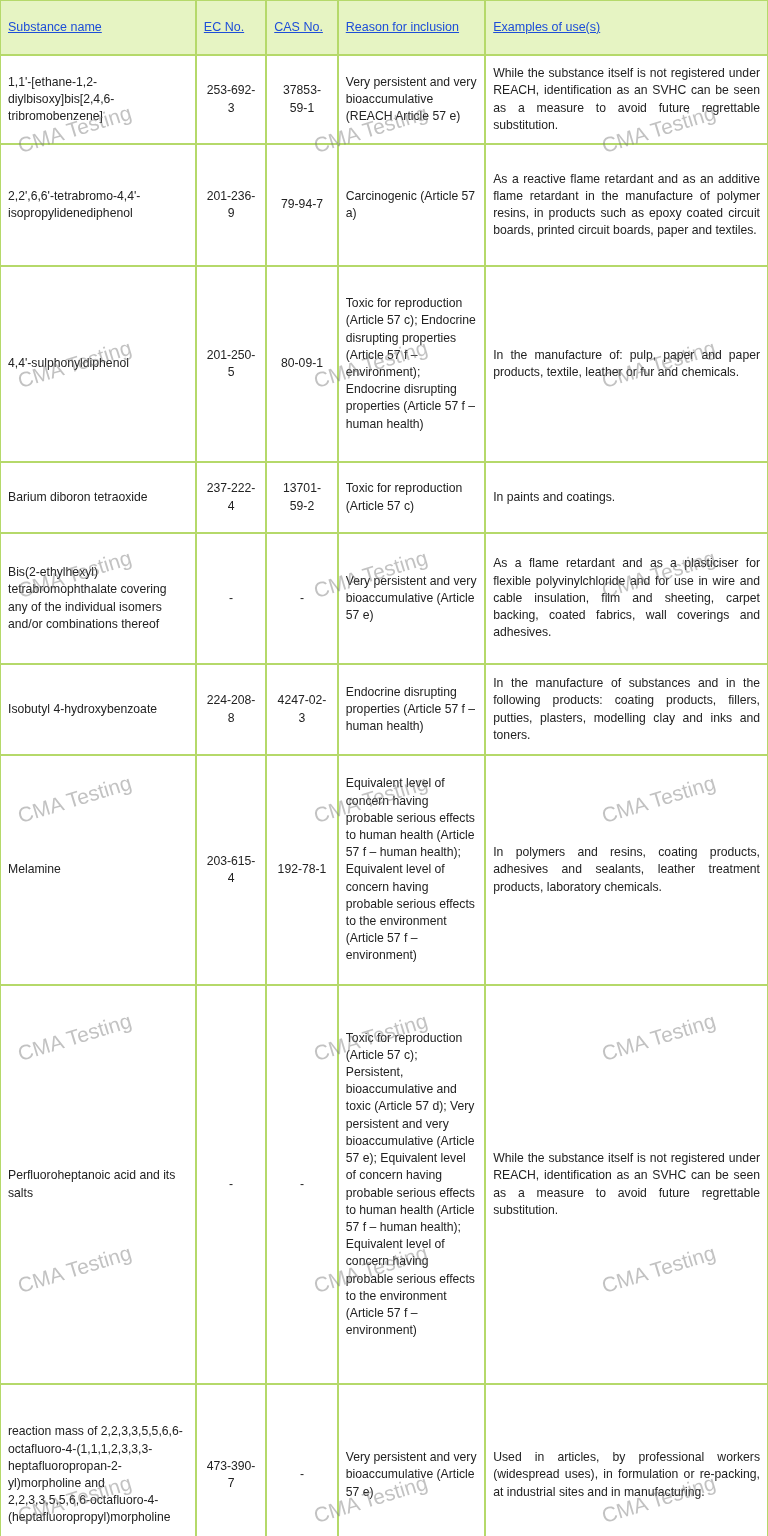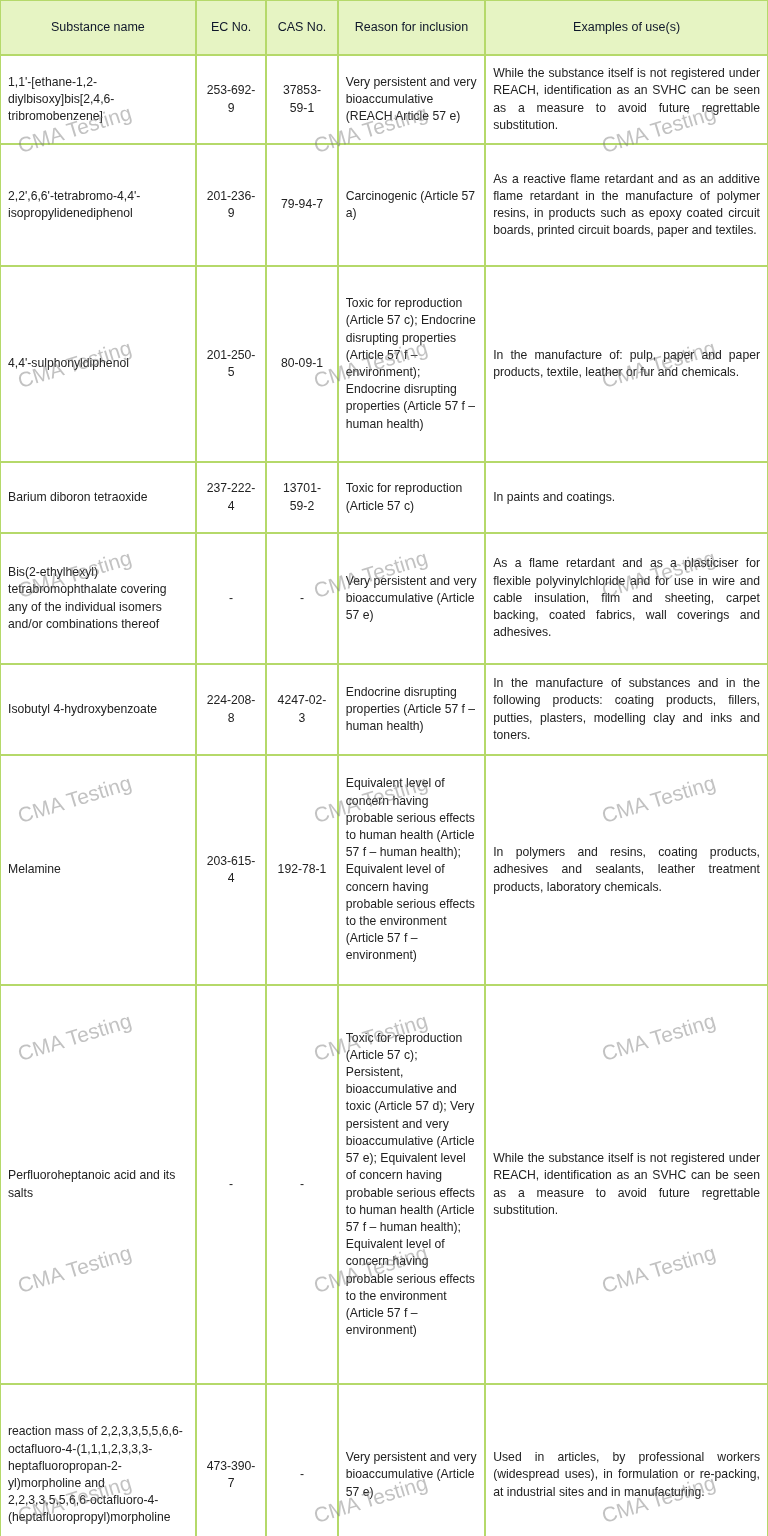--- a/index.html
+++ b/index.html
@@ -1,20 +1,20 @@
 <!DOCTYPE html>
 <html><head>
 <meta charset="utf-8">
 <style>
   html, body { margin: 0; padding: 0; background: #ffffff; }
   body { width: 768px; height: 1536px; overflow: hidden; position: relative;
          font-family: "Liberation Sans", sans-serif; color: #222; }
   table { border-collapse: collapse; table-layout: fixed; width: 770px; position: absolute; left: -1px; top: -1px; }
   td, th { border: 2px solid #b5d96a; font-size: 12.2px; line-height: 17.2px; padding: 0 7px; vertical-align: middle; font-weight: normal; }
-  th { background: #e6f4c3; text-align: center; height: 53px; font-size: 12.5px; color: #0f172a; }
+  th { background: #e6f4c3; text-align: left; height: 53px; font-size: 12.5px; color: #1d4ed8; text-decoration: underline; }
   td.c { text-align: center; }
   td.j { text-align: justify; }
   td.l { text-align: left; }
   .col0 { width: 178px; } .col1 { width: 64px; } .col2 { width: 65px; } .col3 { width: 134px; } .col4 { width: 257px; }
   .wm { position: absolute; color: rgba(120,120,120,0.45); font-size: 21px; transform: rotate(-17deg); transform-origin: left bottom; white-space: nowrap; pointer-events: none; font-family: "Liberation Sans", sans-serif; }
 </style>
 </head>
 <body>
 
 <table>
@@ -30,21 +30,21 @@
       <th>Substance name</th>
       <th>EC No.</th>
       <th>CAS No.</th>
       <th>Reason for inclusion</th>
       <th>Examples of use(s)</th>
     </tr>
   </thead>
   <tbody id="tbody">
       <tr style="height: 89px; margin-left: 41px;">
         <td class="l">1,1'-[ethane-1,2-diylbisoxy]bis[2,4,6-tribromobenzene]</td>
-        <td class="c">253-692-9</td>
+        <td class="c">253-692-3</td>
         <td class="c">37853-59-1</td>
         <td class="l">Very persistent and very bioaccumulative (REACH Article 57 e)</td>
         <td class="j">While the substance itself is not registered under REACH, identification as an SVHC can be seen as a measure to avoid future regrettable substitution.</td>
       </tr>
       <tr style="height: 122px;">
         <td class="l">2,2',6,6'-tetrabromo-4,4'-isopropylidenediphenol</td>
         <td class="c">201-236-9</td>
         <td class="c">79-94-7</td>
         <td class="l">Carcinogenic (Article 57 a)</td>
         <td class="j">As a reactive flame retardant and as an additive flame retardant in the manufacture of polymer resins, in products such as epoxy coated circuit boards, printed circuit boards, paper and textiles.</td>

